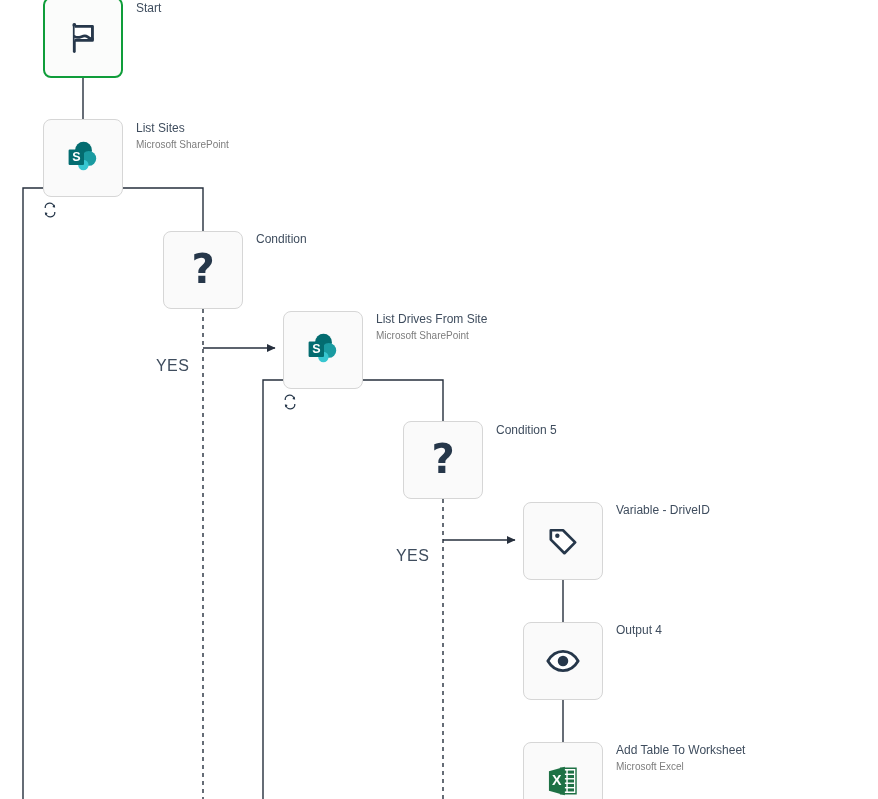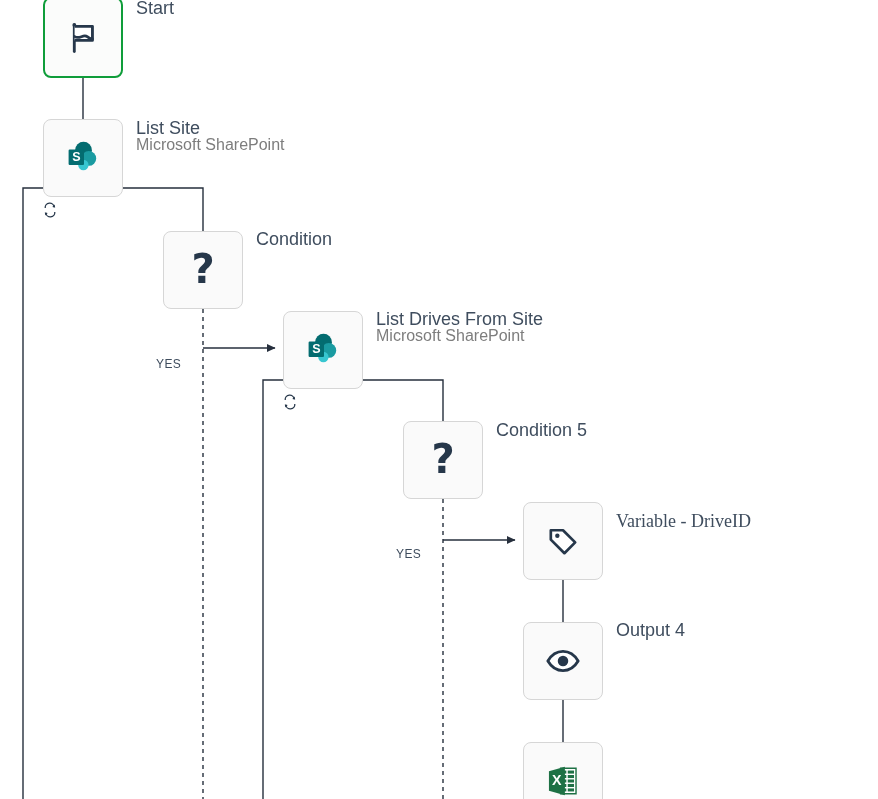--- a/index.html
+++ b/index.html
@@ -42,32 +42,32 @@
   }
   .node.start {
     border: 2px solid #0f9d3a;
     background: #fbfcfb;
   }
   .node-label {
     position: absolute;
     white-space: nowrap;
   }
   .node-title {
-    font-size: 18px;
+    font-size: 12px;
     color: #3f4d5e;
     line-height: 17px;
   }
   .node-sub {
-    font-size: 16px;
+    font-size: 10px;
     color: #7d7d7d;
     line-height: 16px;
   }
   .branch-label {
     position: absolute;
-    font-size: 12px;
+    font-size: 16px;
     color: #3f4d5e;
     letter-spacing: 0.4px;
   }
   .loop-badge {
     position: absolute;
     width: 16px;
     height: 16px;
   }
   .icon-wrap {
     width: 44px;
@@ -140,21 +140,21 @@
       <svg width="40" height="40" viewBox="0 0 40 40" fill="none">
         <circle cx="20.5" cy="12.2" r="8.4" fill="#036c70"></circle>
         <circle cx="25.8" cy="20.4" r="7.4" fill="#1a9ba1"></circle>
         <circle cx="20.4" cy="27.0" r="5.2" fill="#37c6d0"></circle>
         <rect x="5.6" y="11.6" width="15.4" height="15.4" rx="1.1" fill="#036c70"></rect>
         <text x="13.3" y="23.2" text-anchor="middle" font-family="Liberation Sans, sans-serif" font-size="12.5" font-weight="bold" fill="#ffffff">S</text>
       </svg>
     </span>
   </div>
   <div class="node-label" style="left:136px; top:120px;">
-    <div class="node-title">List Site</div>
+    <div class="node-title">List Sites</div>
     <div class="node-sub">Microsoft SharePoint</div>
   </div>
   <span class="loop-badge" style="left:42px; top:202px;">
     <svg width="16" height="16" viewBox="0 0 16 16" fill="none">
       <path d="M3.2 6.0 A4.1 4.1 0 0 1 12.2 5.2" stroke="#26374a" stroke-width="1.3" fill="none"></path>
       <path d="M12.8 10.0 A4.1 4.1 0 0 1 3.8 10.8" stroke="#26374a" stroke-width="1.3" fill="none"></path>
       <path d="M12.6 2.6 L13.2 5.5 L10.3 5.0 z" fill="#26374a"></path>
       <path d="M3.4 13.4 L2.8 10.5 L5.7 11.0 z" fill="#26374a"></path>
     </svg>
   </span>
@@ -202,21 +202,21 @@
   </div>
 
   <div class="node" style="left:523px; top:502px;">
     <span class="icon-wrap">
       <svg width="34" height="34" viewBox="0 0 24 24" fill="none">
         <path d="M3.4 4.4 H12.0 L20.6 13.0 L13.0 20.6 L3.4 11.0 Z" stroke="#26374a" stroke-width="1.9" stroke-linejoin="round" fill="#ffffff"></path>
         <circle cx="8.0" cy="8.3" r="1.55" fill="#26374a"></circle>
       </svg>
     </span>
   </div>
-  <div class="node-label" style="left:616px; top:513px;font-family:Liberation Serif, serif;">
+  <div class="node-label" style="left:616px; top:502px;">
     <div class="node-title">Variable - DriveID</div>
   </div>
 
   <div class="node" style="left:523px; top:622px;">
     <span class="icon-wrap">
       <svg width="36" height="36" viewBox="0 0 24 24" fill="none">
         <path d="M1.9 12 C4.5 7.6 8.0 5.6 12 5.6 C16 5.6 19.5 7.6 22.1 12
                  C19.5 16.4 16 18.4 12 18.4 C8.0 18.4 4.5 16.4 1.9 12 Z" stroke="#26374a" stroke-width="1.9" fill="#ffffff" stroke-linejoin="round"></path>
         <circle cx="12" cy="12" r="3.5" fill="#26374a"></circle>
       </svg>
@@ -241,17 +241,21 @@
           <rect x="25.0" y="23.1" width="6.6" height="3.2"></rect>
           <rect x="19.6" y="27.8" width="3.9" height="3.2"></rect>
           <rect x="25.0" y="27.8" width="6.6" height="3.2"></rect>
         </g>
         <path d="M17.5 6.5 H33.7 V33.5 H17.5 Z" stroke="#1e7145" stroke-width="1.5" fill="none"></path>
         <path d="M5.2 9.7 L22.0 5.0 V35.0 L5.2 30.3 Z" fill="#1e7145"></path>
         <text x="13.3" y="24.6" text-anchor="middle" font-family="Liberation Sans, sans-serif" font-size="15" font-weight="bold" fill="#ffffff">X</text>
       </svg>
     </span>
   </div>
+  <div class="node-label" style="left:616px; top:742px;">
+    <div class="node-title">Add Table To Worksheet</div>
+    <div class="node-sub">Microsoft Excel</div>
+  </div>
 
   <span class="branch-label" style="left:156px; top:357px;">YES</span>
   <span class="branch-label" style="left:396px; top:547px;">YES</span>
 
 </div>
 
 </body></html>

